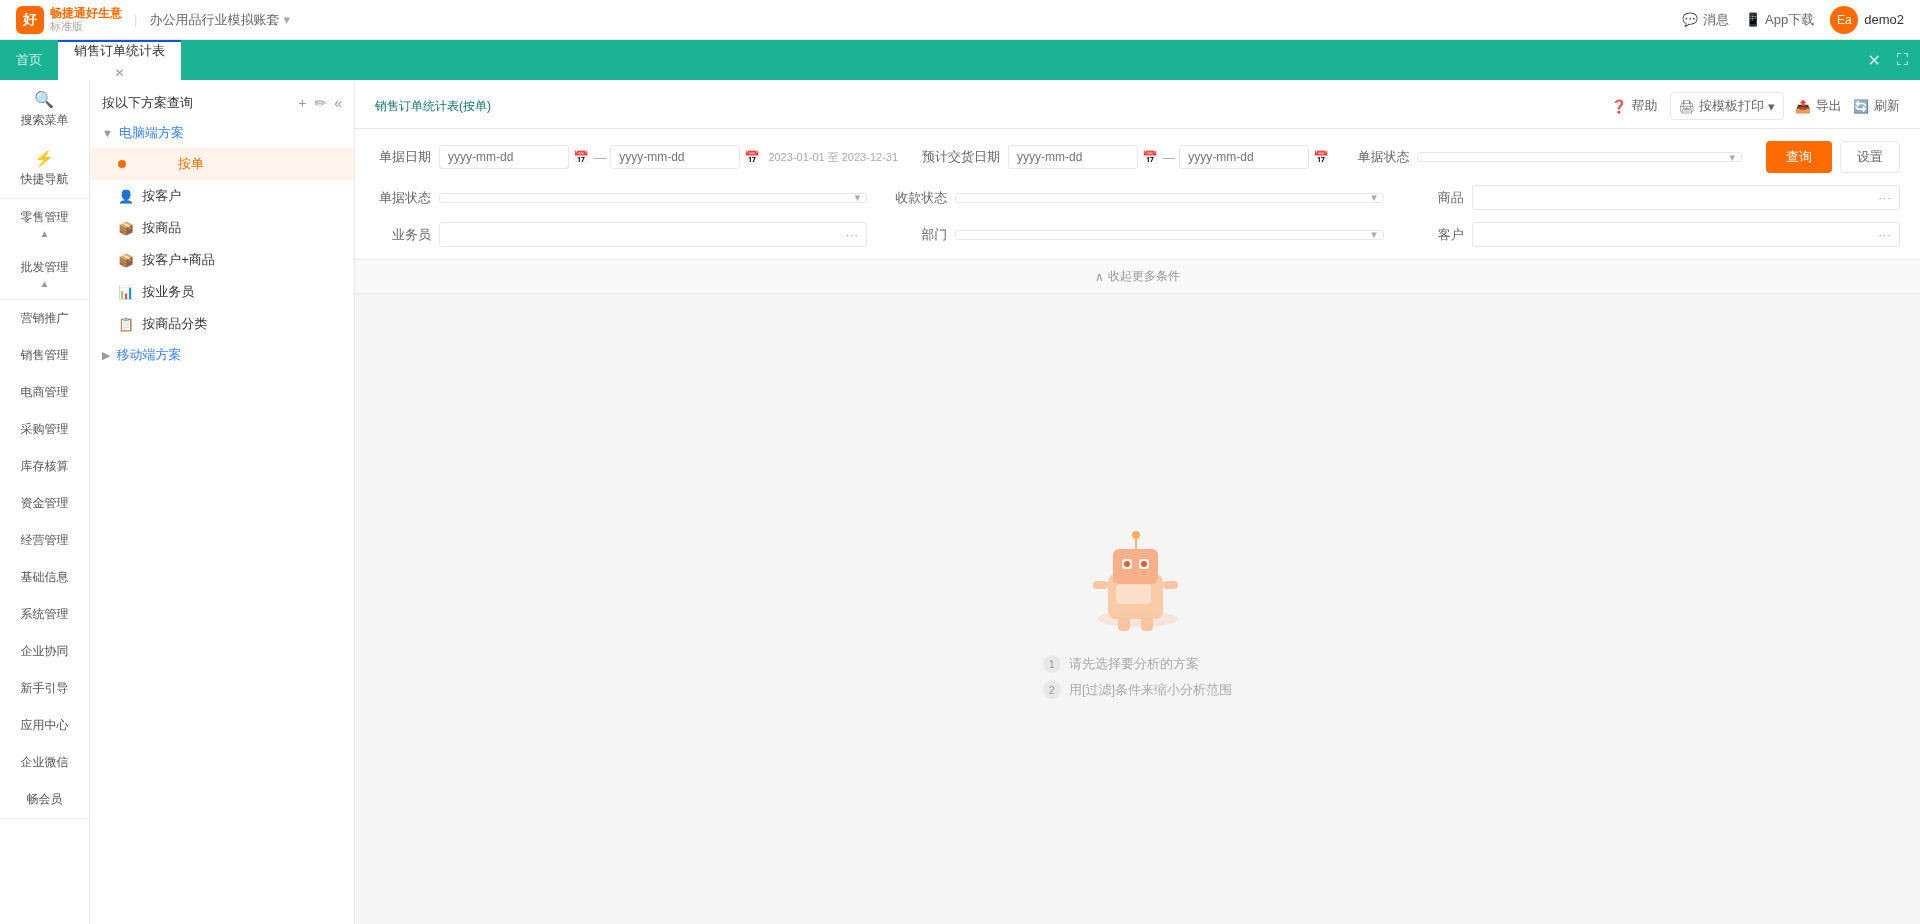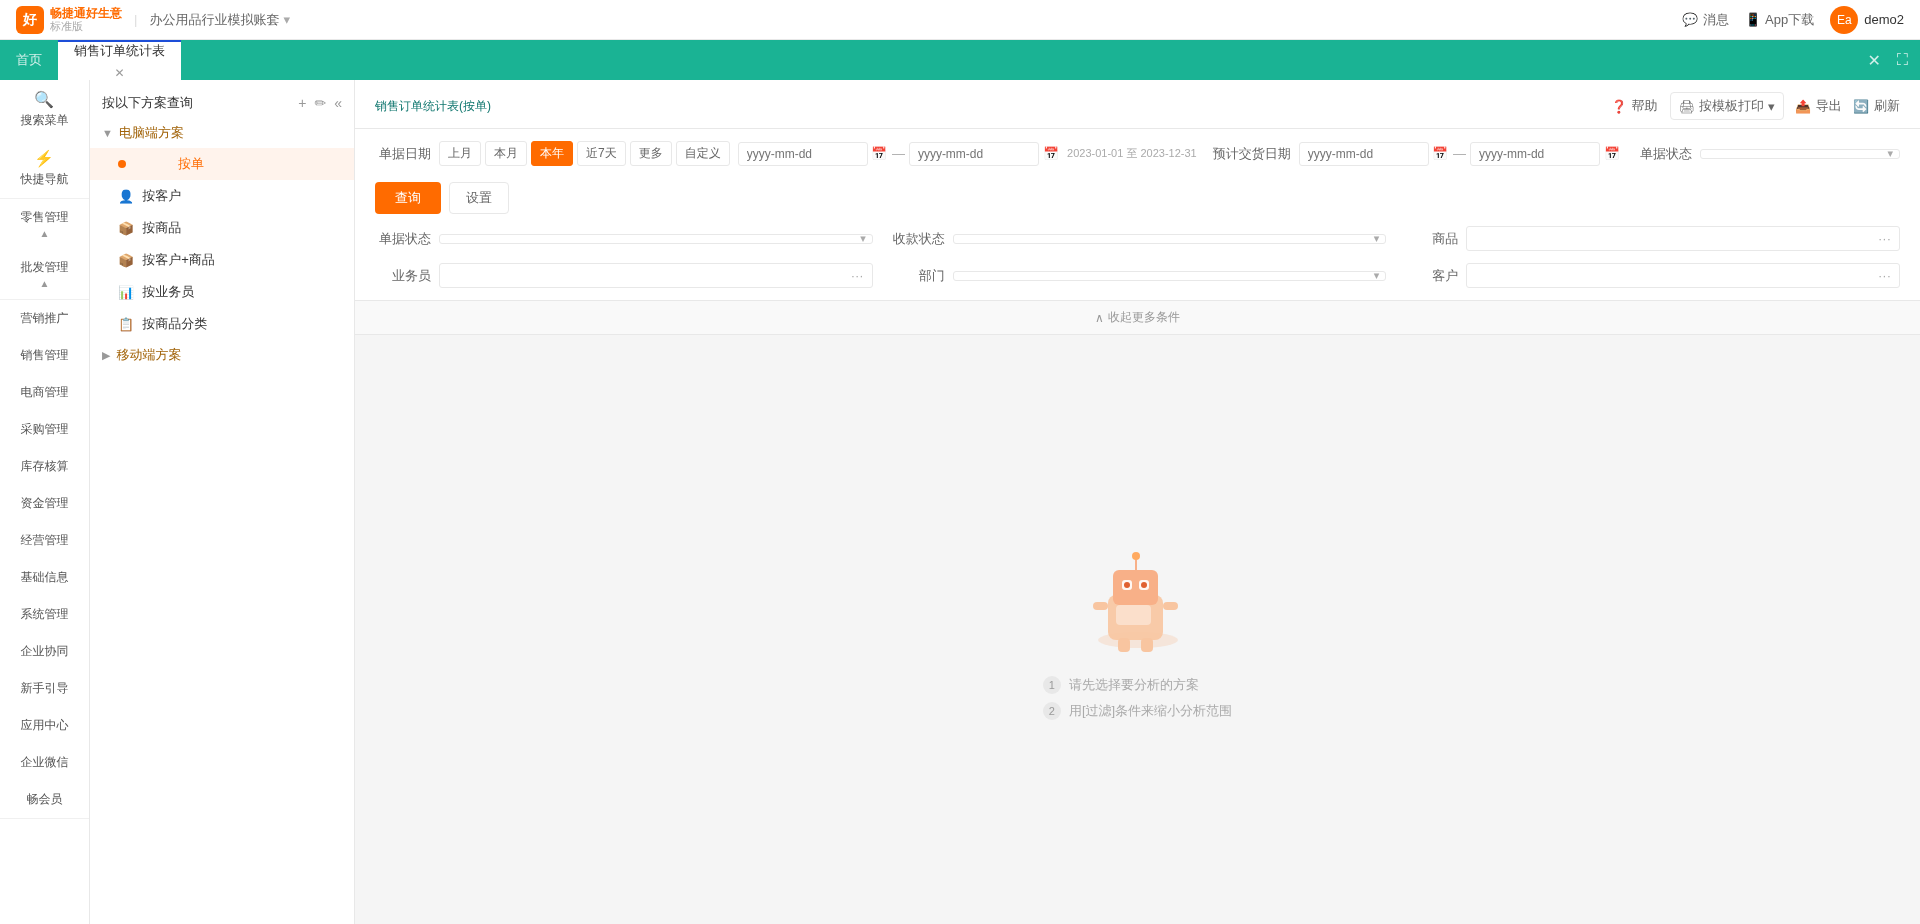--- a/index.html
+++ b/index.html
@@ -40,35 +40,35 @@
 
     
     .left-panel { width: 265px; background: #fff; border-right: 1px solid #e8e8e8; flex-shrink: 0; padding: 8px 0; overflow-y: auto; }
     .left-panel-header { display: flex; align-items: center; padding: 6px 12px; gap: 18px; }
     .left-panel-title { font-size: 13px; color: #333; flex: 1; }
     .left-panel-actions { display: flex; gap: 8px; }
     .left-panel-action-btn { color: #999; cursor: pointer; font-size: 14px; }
     .tree-group { padding: 0 0; }
     .tree-group-header { display: flex; align-items: center; padding: 6px 12px; cursor: pointer; gap: 6px; }
     .tree-group-icon { color: #999; font-size: 11px; }
-    .tree-group-label { font-size: 13px; color: #a16207; }
+    .tree-group-label { font-size: 13px; color: #3b82f6; }
     .tree-item { display: flex; align-items: center; padding: 7px 12px 7px 28px; cursor: pointer; gap: 8px; }
     .tree-item.active { background: #fff3ec; color: #ff6b00; }
     .tree-item .tree-item-label { font-size: 13px; }
 
     
     .right-panel { flex: 1; display: flex; flex-direction: column; overflow: hidden; background: #f5f5f5; }
 
     
     .page-header { background: #fff; padding: 12px 20px 8px; border-bottom: 1px solid #e8e8e8; display: flex; align-items: center; justify-content: space-between; flex-shrink: 0; }
     .page-title { font-size: 12px; font-weight: normal; color: #0f766e; }
     .page-header-actions { display: flex; align-items: center; gap: 12px; }
     .header-action-btn { display: flex; align-items: center; gap: 4px; color: #666; font-size: 13px; cursor: pointer; }
     .header-action-dropdown { display: flex; align-items: center; gap: 4px; color: #666; font-size: 13px; cursor: pointer; border: 1px solid #e8e8e8; padding: 4px 8px; border-radius: 4px; }
-    .filter-row { display: flex; align-items: center; gap: 16px; margin-bottom: 12px; flex-wrap: wrap; }
+    .filter-row { display: flex; align-items: center; gap: 24px; margin-bottom: 12px; flex-wrap: wrap; }
     .filter-row:last-child { margin-bottom: 0; }
     .filter-label { color: #666; font-size: 13px; white-space: nowrap; min-width: 56px; text-align: right; }
     .date-quick-btns { display: flex; gap: 4px; }
     .date-btn { padding: 3px 8px; border: 1px solid #e8e8e8; border-radius: 3px; cursor: pointer; font-size: 12px; color: #666; background: #fff; }
     .date-btn.active { background: #ff6b00; color: #fff; border-color: #ff6b00; }
     .date-input { border: 1px solid #e8e8e8; border-radius: 3px; padding: 4px 8px; font-size: 12px; color: #aaa; width: 130px; }
     .btn-query { background: #ff6b00; color: #fff; border: none; border-radius: 4px; padding: 6px 20px; font-size: 13px; cursor: pointer; white-space: nowrap; }
     .btn-settings { background: #fff; color: #666; border: 1px solid #e8e8e8; border-radius: 4px; padding: 6px 16px; font-size: 13px; cursor: pointer; white-space: nowrap; }
 
     
@@ -284,28 +284,20 @@
         </div>
       </div>
 
       <div class="filter-block">
         <div class="filter-block-inner">
 
           <div class="filter-row">
 
             <div style="display:flex;align-items:center;gap:8px;">
               <span class="filter-label">单据日期</span>
-              <div class="date-quick-btns">
-                <button class="date-btn">上月</button>
-                <button class="date-btn">本月</button>
-                <button class="date-btn active">本年</button>
-                <button class="date-btn">近7天</button>
-                <button class="date-btn">更多</button>
-                <button class="date-btn">自定义</button>
-              </div>
               <div style="display:flex;align-items:center;gap:4px;">
                 <input type="text" class="date-input" placeholder="yyyy-mm-dd" style="">
                 <span style="color:#aaa;">📅</span>
                 <span style="color:#aaa;">—</span>
                 <input type="text" class="date-input" placeholder="yyyy-mm-dd" style="">
                 <span style="color:#aaa;">📅</span>
               </div>
               <div style="font-size:11px;color:#aaa;white-space:nowrap;">2023-01-01 至 2023-12-31</div>
             </div>
 

